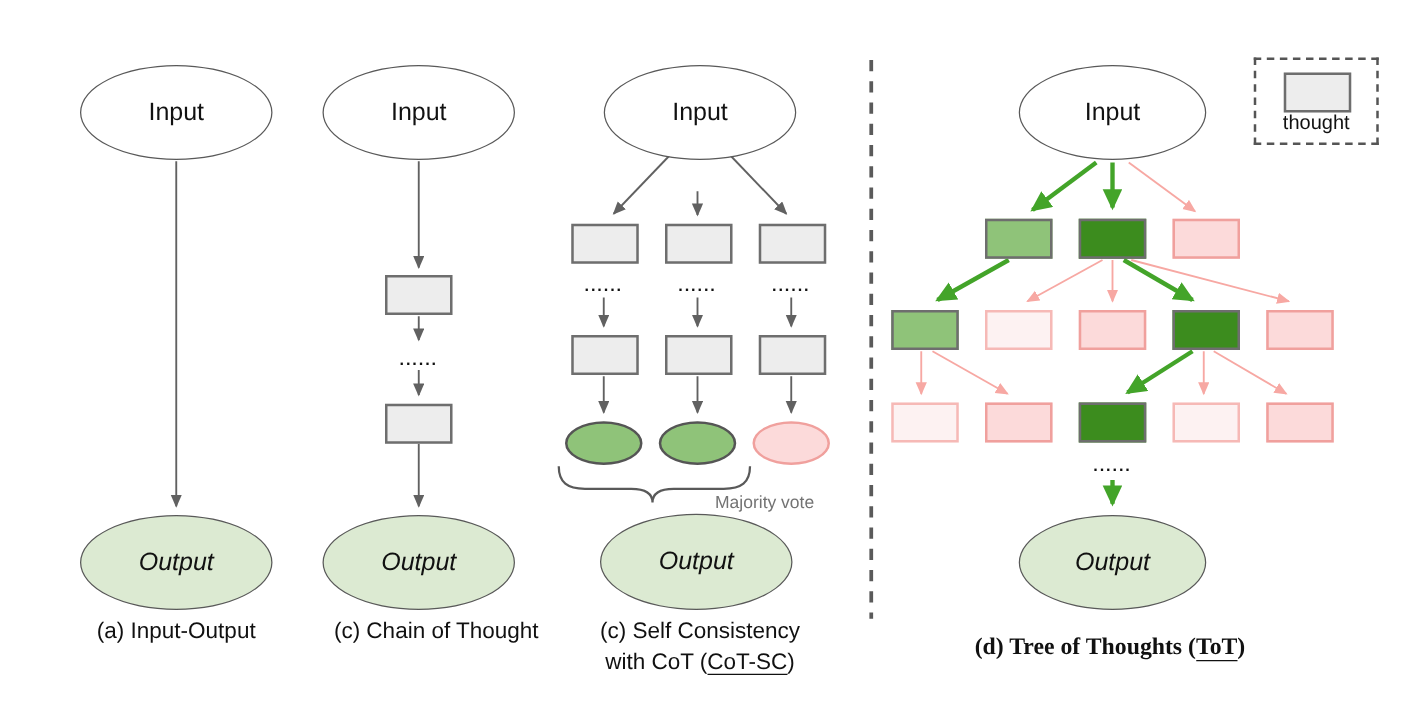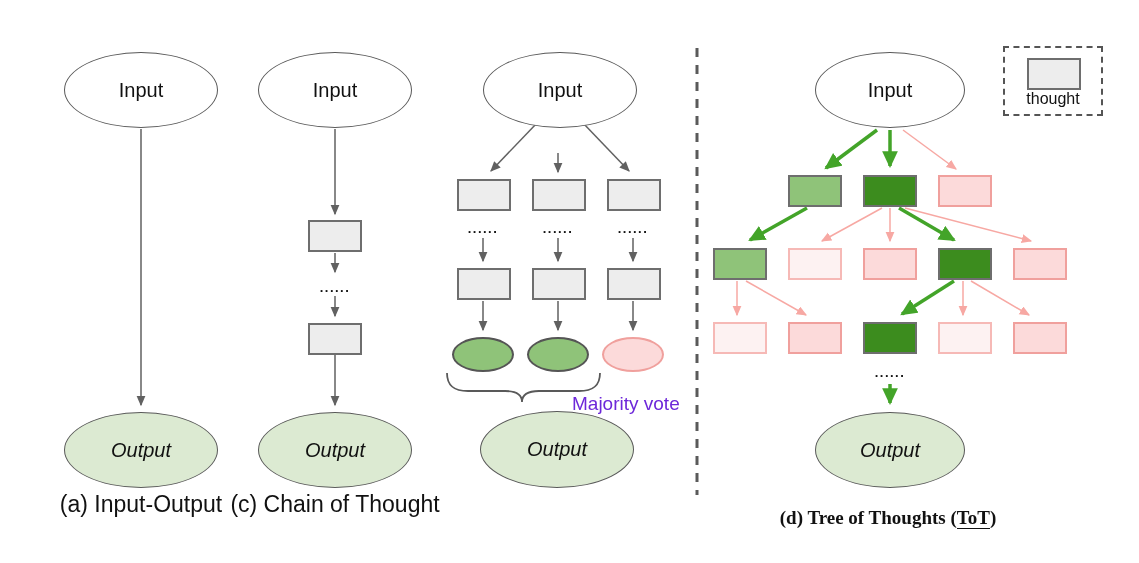--- a/index.html
+++ b/index.html
@@ -27,24 +27,24 @@
   .node.pink{background:var(--pink-fill,#fcdada);border-color:var(--pink-border,#f0a09d);}
   .node.pink-light{background:var(--pink-light,#fdf2f2);border-color:var(--pink-border-light,#f6b9b6);}
 
   .result{position:absolute;z-index:2;width:62px;height:35px;border-radius:50%;box-sizing:border-box;
           border:2px solid #555;}
   .result.green{background:var(--green-mid,#8fc379);}
   .result.pink{background:var(--pink-fill,#fcdada);border-color:var(--pink-border,#f0a09d);}
 
   .dots{position:absolute;z-index:2;width:60px;text-align:center;font-size:13px;font-weight:700;
         letter-spacing:1.5px;line-height:12px;color:#111;}
-  .caption{position:absolute;z-index:2;text-align:center;font-size:23px;line-height:25px;color:#111;}
+  .caption{position:absolute;z-index:2;text-align:center;font-size:18px;line-height:25px;color:#111;}
   .caption .abbr{border-bottom:1.6px solid #111;}
   .caption.bold{font-weight:700;font-size:19px;font-family:Liberation Serif, serif;}
-  .sidelabel{position:absolute;z-index:2;font-size:19px;color:#6d28d9;}
+  .sidelabel{position:absolute;z-index:2;font-size:14px;color:#737373;}
 
   .legend{position:absolute;z-index:2;left:1003px;top:46px;width:100px;height:70px;box-sizing:border-box;
           border:2px dashed #555;}
   .legend .node{position:absolute;left:22px;top:10px;}
   .legend .legend-label{position:absolute;left:0;top:42px;width:100%;text-align:center;font-size:16px;}
 </style>
 </head>
 <body>
 
 <div class="canvas">
@@ -121,21 +121,21 @@
 
   <div class="ellipse" style="left:258px;top:52px;width:154px;height:76px">
     <span>Input</span>
   </div>
   <div class="node" style="left:308px;top:220px"></div>
   <div class="dots" style="left:305px;top:282px">......</div>
   <div class="node" style="left:308px;top:323px"></div>
   <div class="ellipse out" style="left:258px;top:412px;width:154px;height:76px">
     <span>Output</span>
   </div>
-  <div class="caption" style="left:225px;top:492px;width:220px">
+  <div class="caption" style="left:239px;top:492px;width:220px">
     <div>(c) Chain of Thought</div>
   </div>
 
   <div class="ellipse" style="left:483px;top:52px;width:154px;height:76px">
     <span>Input</span>
   </div>
   <div class="node" style="left:457px;top:179px"></div>
   <div class="node" style="left:532px;top:179px"></div>
   <div class="node" style="left:607px;top:179px"></div>
   <div class="dots" style="left:453px;top:223px">......</div>
@@ -143,20 +143,24 @@
   <div class="dots" style="left:603px;top:223px">......</div>
   <div class="node" style="left:457px;top:268px"></div>
   <div class="node" style="left:532px;top:268px"></div>
   <div class="node" style="left:607px;top:268px"></div>
   <div class="result green" style="left:452px;top:337px"></div>
   <div class="result green" style="left:527px;top:337px"></div>
   <div class="result pink" style="left:602px;top:337px"></div>
   <div class="sidelabel" style="left:572px;top:393px">Majority vote</div>
   <div class="ellipse out" style="left:480px;top:411px;width:154px;height:77px">
     <span>Output</span>
+  </div>
+  <div class="caption" style="left:450px;top:492px;width:220px">
+    <div>(c) Self Consistency</div>
+    <div><span>with CoT (</span><span class="abbr">CoT-SC</span><span>)</span></div>
   </div>
 
   <div class="ellipse" style="left:815px;top:52px;width:150px;height:76px">
     <span>Input</span>
   </div>
 
   <div class="legend">
     <div class="node"></div>
     <div class="legend-label">thought</div>
   </div>

